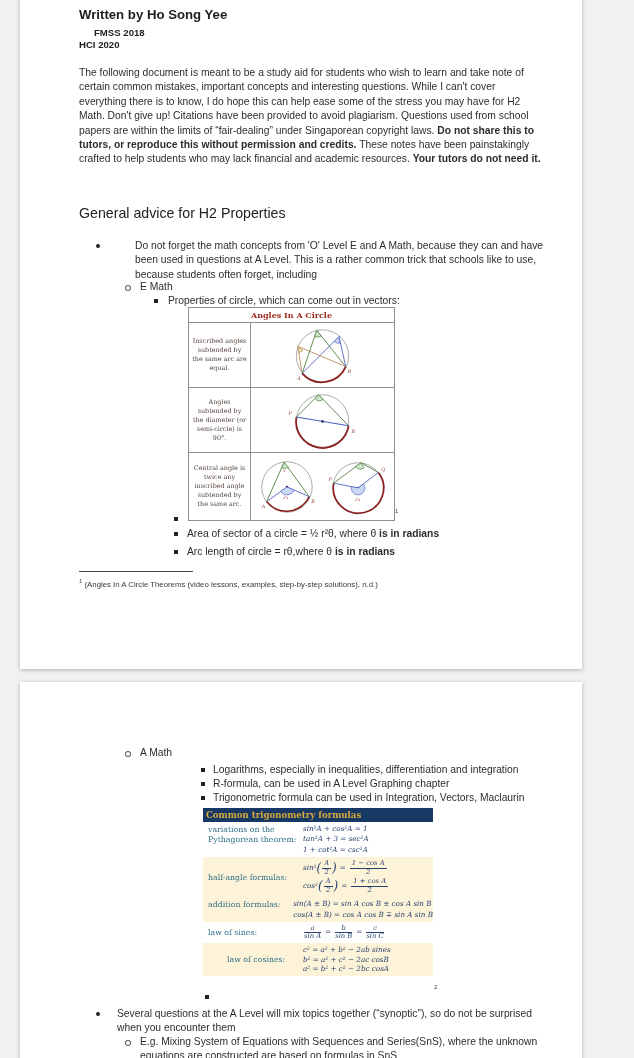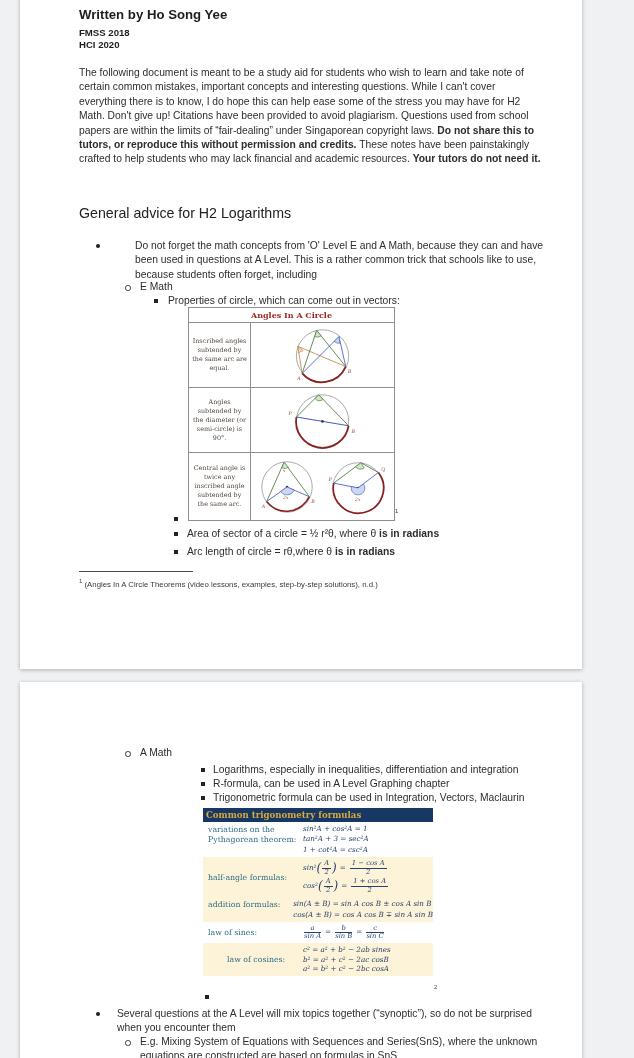--- a/index.html
+++ b/index.html
@@ -63,26 +63,26 @@
   .supref{font-size:6px;color:#444;}
 
   svg text{font-family:"DejaVu Serif",serif;font-style:italic;fill:#9c4a3a;}
 </style>
 </head>
 <body>
 
 <div class="page" id="page1"></div>
 
 <div class="abs doc-title" style="left:79px;top:7px;">Written by Ho Song Yee</div>
-<div class="abs doc-sub" style="left:79px;top:27px;">FMSS 2018</div>
+<div class="abs doc-sub" style="left:94px;top:27px;">FMSS 2018</div>
 <div class="abs doc-sub" style="left:79px;top:39px;">HCI 2020</div>
 
 <div class="abs t" style="left:79px;top:66px;width:463px;"><span>The following document is meant to be a study aid for students who wish to learn and take note of certain common mistakes, important concepts and interesting questions. While I can't cover everything there is to know, I do hope this can help ease some of the stress you may have for H2 Math. Don't give up! Citations have been provided to avoid plagiarism. Questions used from school papers are within the limits of “fair-dealing” under Singaporean copyright laws. </span><span class="b">Do not share this to tutors, or reproduce this without permission and credits.</span><span> These notes have been painstakingly crafted to help students who may lack financial and academic resources. </span><span class="b">Your tutors do not need it.</span></div>
 
-<div class="abs h2" style="left:79px;top:205px;">General advice for H2 Logarithms</div>
+<div class="abs h2" style="left:79px;top:205px;">General advice for H2 Properties</div>
 
 <div class="li" style="left:95px;top:239px;width:455px;">
   <span class="mk disc"></span>
   <span class="tx t" style="margin-left:40px;">Do not forget the math concepts from 'O' Level E and A Math, because they can and have been used in questions at A Level. This is a rather common trick that schools like to use, because students often forget, including</span>
 </div>
 
 <div class="li" style="left:124px;top:280px;width:300px;">
   <span class="mk circ"></span>
   <span class="tx t" style="margin-left:16px;">E Math</span>
 </div>

